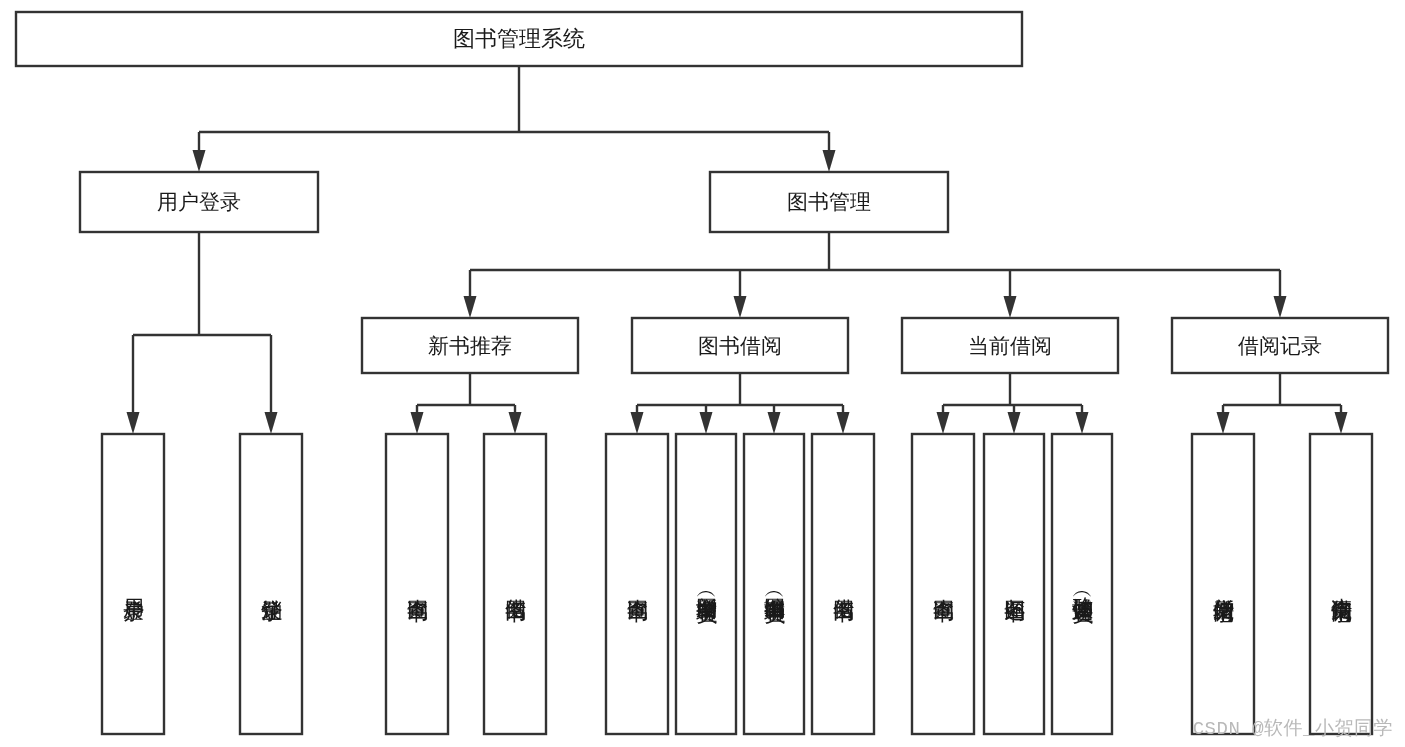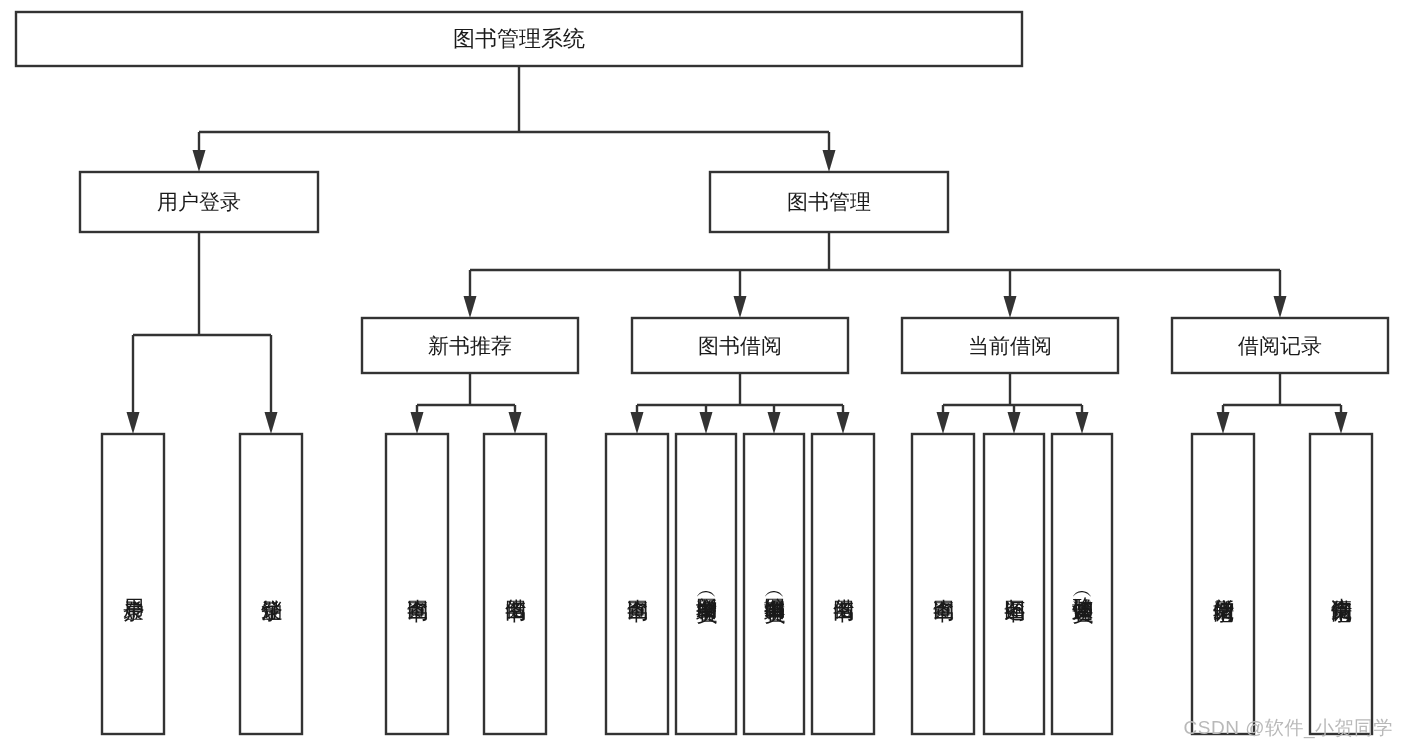--- a/index.html
+++ b/index.html
@@ -70,21 +70,21 @@
     line-height: 1.12;
     color: #1a1a1a;
     letter-spacing: 1px;
     white-space: nowrap;
     text-align: center;
   }
   .watermark {
     position: absolute;
     right: 12px;
     bottom: 6px;
-    font-family: Liberation Sans, sans-serif;
+    font-family: Liberation Mono, monospace;
     font-size: 19px;
     color: #b9b9b9;
     letter-spacing: 0.5px;
     white-space: nowrap;
   }
 </style>
 </head>
 <body>
 
 <div id="diagram-root">

